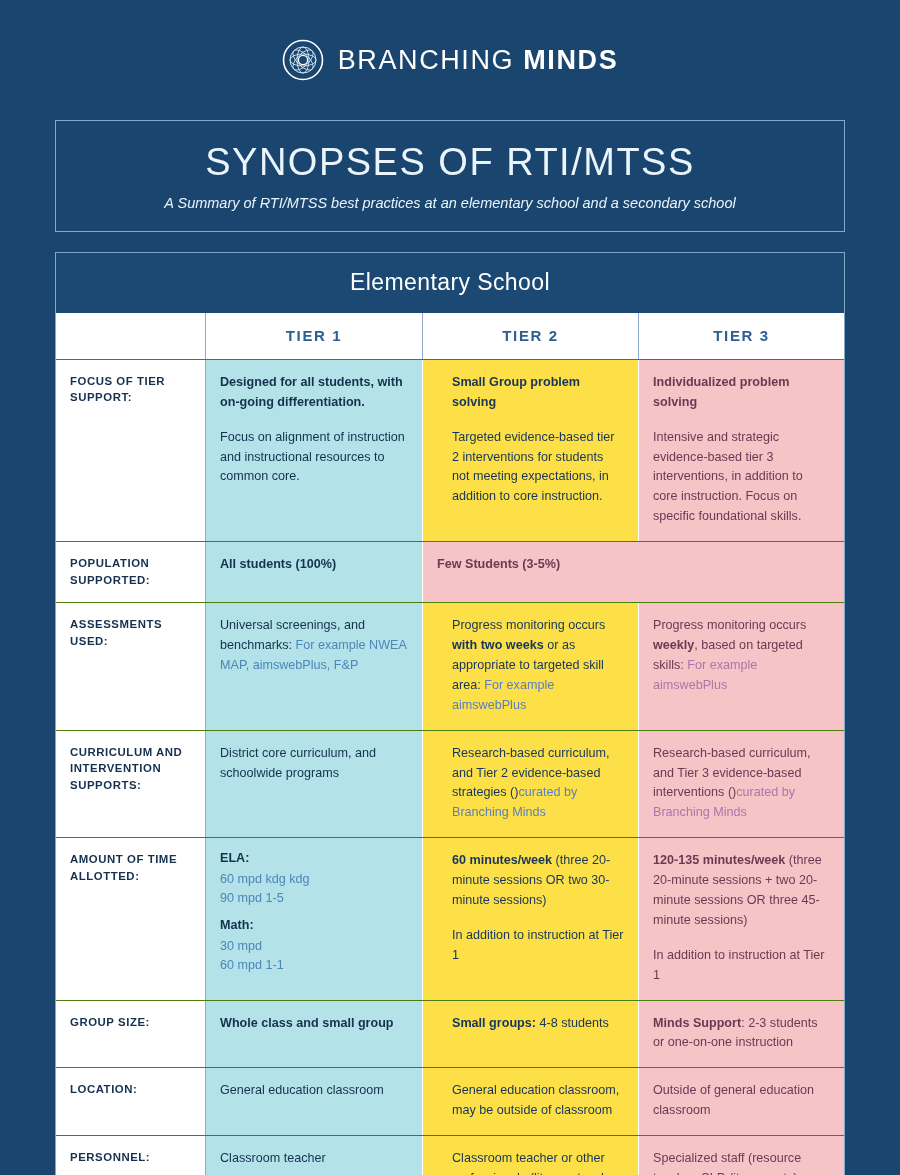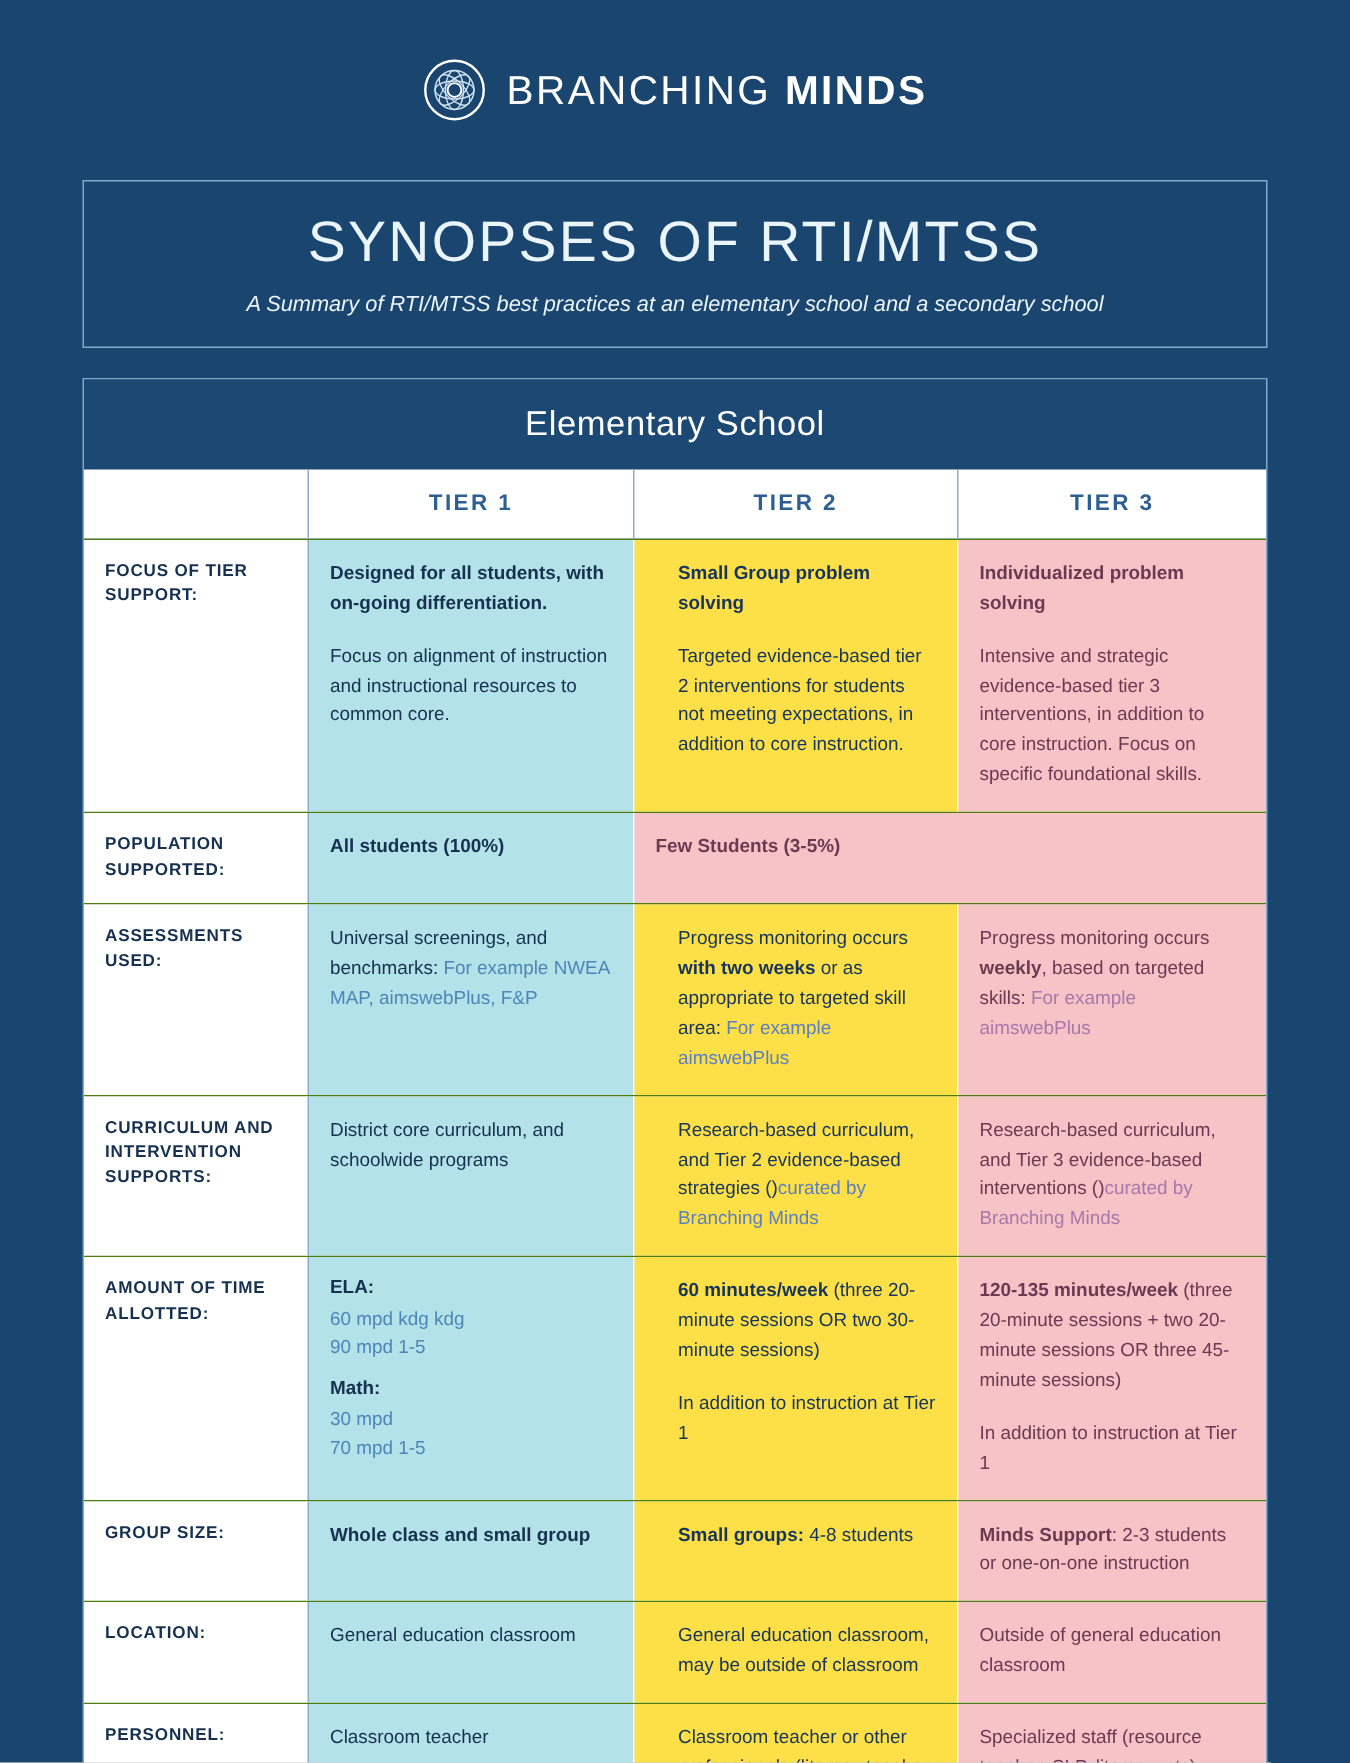--- a/index.html
+++ b/index.html
@@ -242,21 +242,21 @@
         <div class="cell c-t1">
           <div class="subcols">
             <div class="subcol">
               <div class="sc-head">ELA:</div>
               <div class="sc-line">60 mpd kdg kdg</div>
               <div class="sc-line">90 mpd 1-5</div>
             </div>
             <div class="subcol">
               <div class="sc-head">Math:</div>
               <div class="sc-line">30 mpd</div>
-              <div class="sc-line">70 mpd 1-5</div>
+              <div class="sc-line">60 mpd 1-1</div>
             </div>
           </div>
         </div>
         <div class="cell c-t2">
           <div class="body-txt"><span class="bold">60 minutes/week</span><span> (three 20-minute sessions OR two 30-minute sessions)</span></div>
           <div class="body-txt">In addition to instruction at Tier 1</div>
         </div>
         <div class="cell c-t3">
           <div class="body-txt"><span class="bold">120-135 minutes/week</span><span> (three 20-minute sessions + two 20-minute sessions OR three 45-minute sessions)</span></div>
           <div class="body-txt">In addition to instruction at Tier 1</div>

